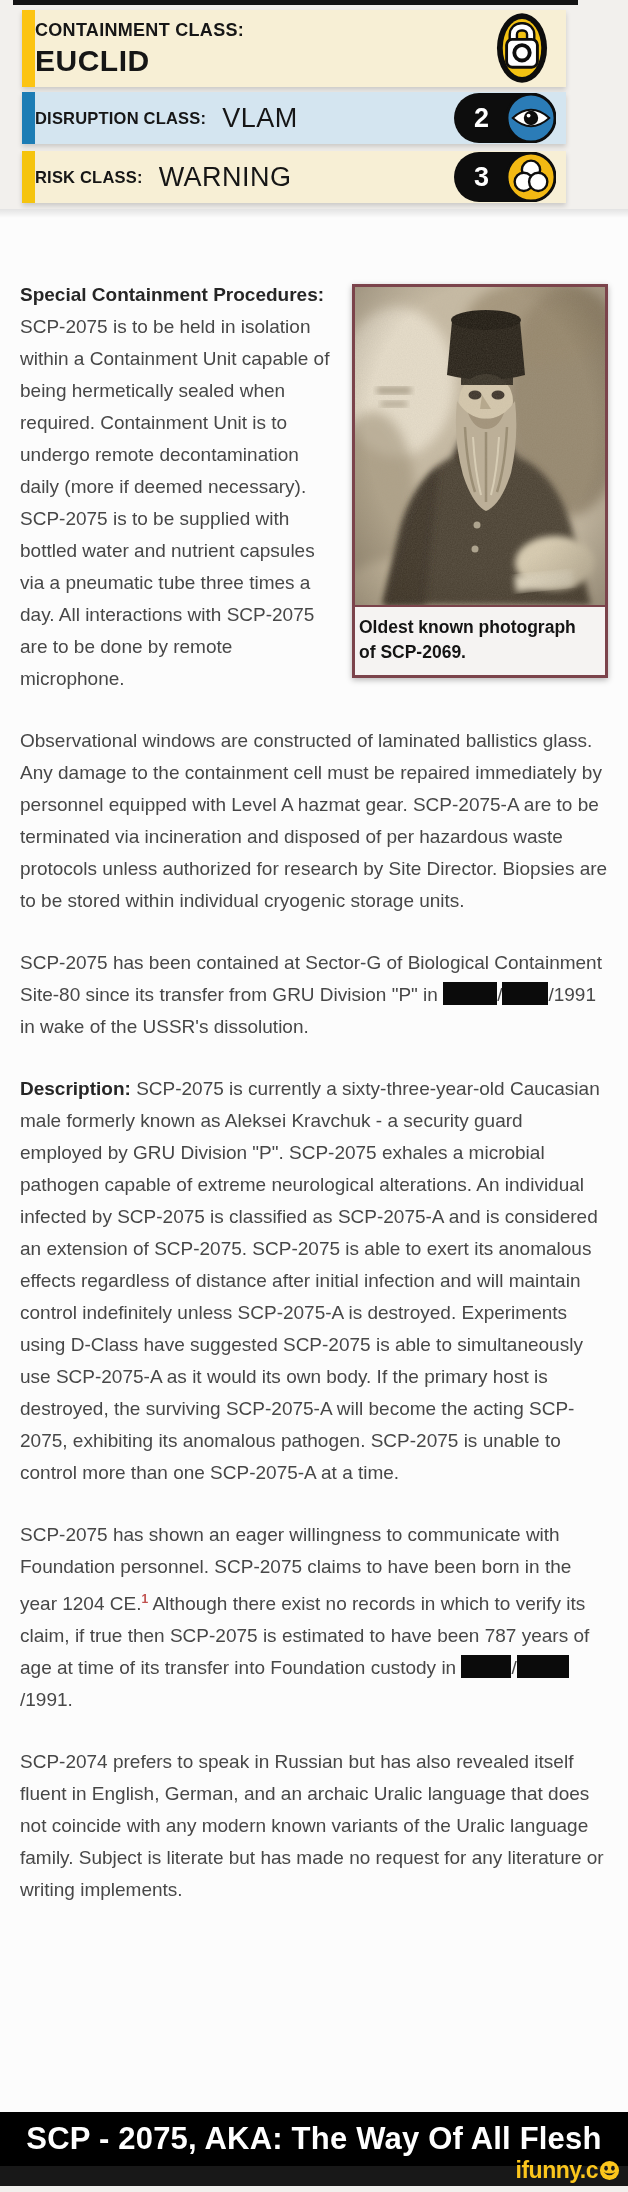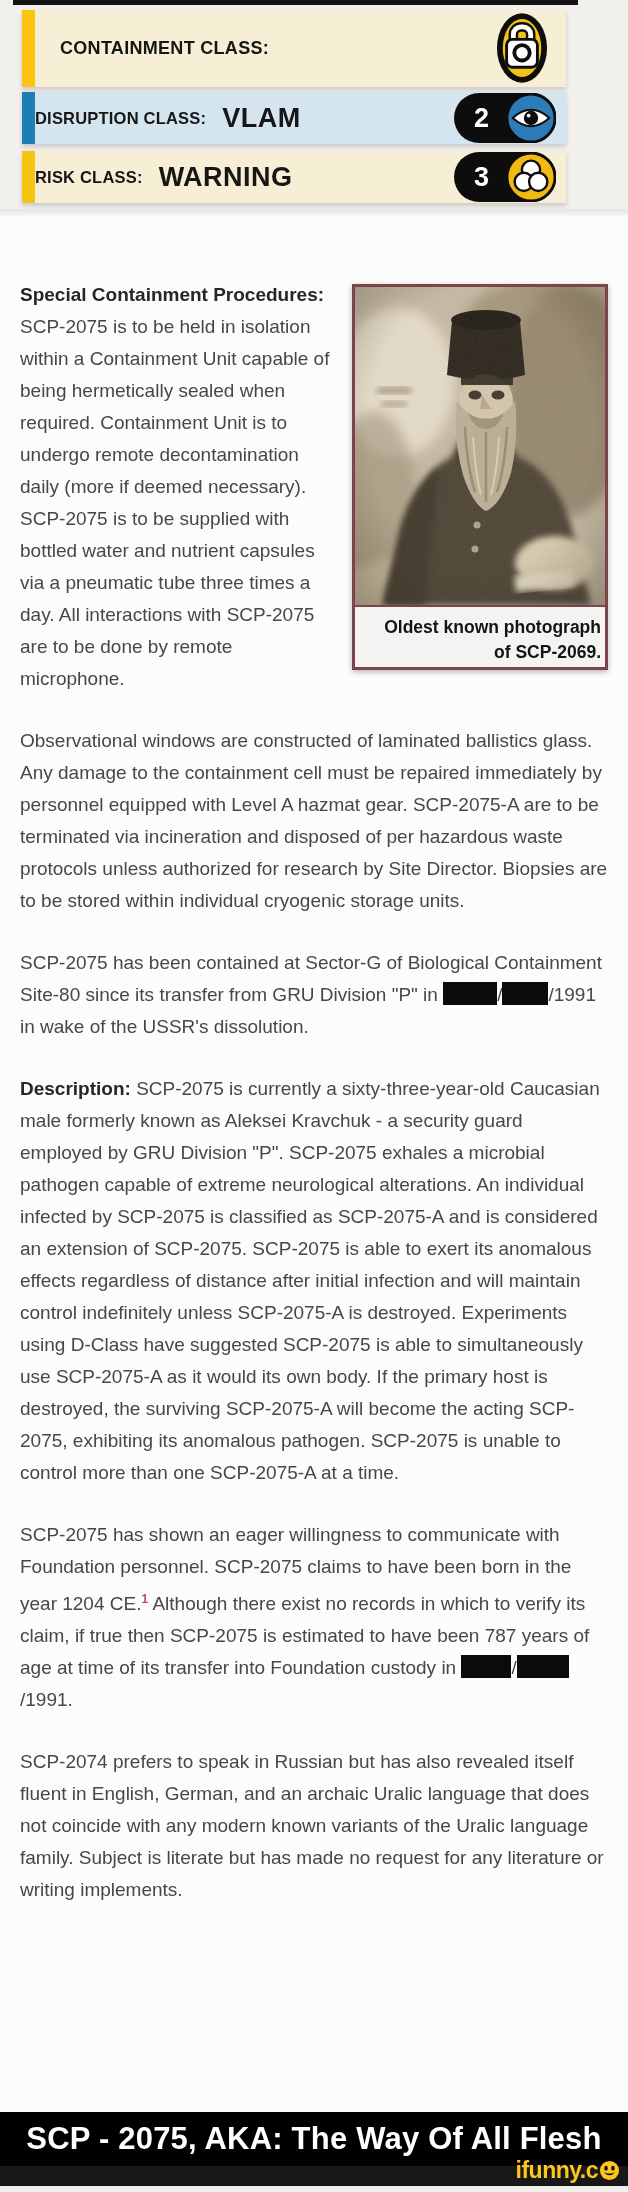--- a/index.html
+++ b/index.html
@@ -12,25 +12,25 @@
 
   
   .classes { position:absolute; left:22px; top:10px; width:544px; }
   .crow {
     position:relative; display:flex; align-items:center;
     box-shadow:0 3px 5px rgba(0,0,0,.16);
   }
   .crow.containment { height:77px; margin-bottom:5px; background:#f7efd5; border-left:13px solid #fcc412; }
   .crow.disruption  { height:52px; margin-bottom:7px; background:#d4e5f0; border-left:13px solid #1d7db5; }
   .crow.risk        { height:52px;                    background:#f7efd5; border-left:13px solid #f5c40e; }
-  .crow .txtcol { display:flex; flex-direction:column; justify-content:center; padding-left:25px; }
+  .crow .txtcol { display:flex; flex-direction:column; justify-content:center; }
   .crow .label  { font-size:18px; font-weight:700; color:#161616; letter-spacing:.3px; }
   .crow .value-big { font-size:30px; font-weight:700; color:#161616; letter-spacing:.5px; margin-top:3px; }
   .crow .inline-label { font-size:16.5px; font-weight:700; color:#161616; letter-spacing:.2px; }
-  .crow .inline-value { font-size:27px; font-weight:700; color:#161616; margin-left:16px; letter-spacing:.5px; }
+  .crow .inline-value { font-size:27px; font-weight:400; color:#161616; margin-left:16px; letter-spacing:.5px; }
 
   .lock-badge { position:absolute; right:18px; top:2px; width:52px; height:72px; }
   .pill {
     position:absolute; right:10px; top:50%; transform:translateY(-50%);
     width:102px; height:50px; background:#0d0d0d; border-radius:26px;
   }
   .pill .num {
     position:absolute; left:20px; top:50%; transform:translateY(-50%);
     color:#ffffff; font-size:27px; font-weight:700;
   }
@@ -53,22 +53,22 @@
 
   
   .figure {
     float:right; width:250px; margin:5px 0 12px 14px;
     border:3px solid #7b434b; background:#f5f3f2;
     box-shadow:0 2px 6px rgba(0,0,0,.28);
   }
   .figure svg.photo { display:block; width:250px; height:318px; }
   .figcaption {
     border-top:2px solid #7b434b; background:#f5f3f2;
-    text-align:right; font-weight:700; font-size:17.5px; line-height:25px;
-    color:#141414; padding:8px 4px 2px 4px;
+    text-align:left; font-weight:700; font-size:17.5px; line-height:25px;
+    color:#141414; padding:8px 4px 10px 4px;
   }
 
   
   .title-bar {
     position:absolute; left:0; top:2112px; width:628px; height:54px; background:#000000;
     display:flex; align-items:center; justify-content:center;
   }
   .title-bar .title { color:#ffffff; font-size:31px; font-weight:700; letter-spacing:.2px; }
   .footer-strip { position:absolute; left:0; top:2166px; width:628px; height:20px; background:#181818; }
   .watermark {
@@ -82,20 +82,21 @@
 
 <div class="page">
 
   <div class="top-bar"></div>
 
   <div class="classes">
 
     <div class="crow containment">
       <div class="txtcol">
         <span class="label">CONTAINMENT CLASS:</span>
+        <span class="value-big">EUCLID</span>
       </div>
       <svg class="lock-badge" viewBox="0 0 54 74">
         <ellipse cx="27" cy="37" rx="26" ry="36" fill="#0d0d0d"></ellipse>
         <ellipse cx="27" cy="37" rx="20" ry="30" fill="#f3c212"></ellipse>
         <rect x="18" y="15" width="18" height="22" rx="8" fill="none" stroke="#0d0d0d" stroke-width="10"></rect>
         <rect x="18" y="15" width="18" height="22" rx="8" fill="none" stroke="#ffffff" stroke-width="5"></rect>
         <rect x="11" y="28" width="32" height="29" rx="6" fill="#ffffff" stroke="#0d0d0d" stroke-width="3"></rect>
         <circle cx="27" cy="42" r="8" fill="#ffffff" stroke="#0d0d0d" stroke-width="4"></circle>
       </svg>
     </div>

